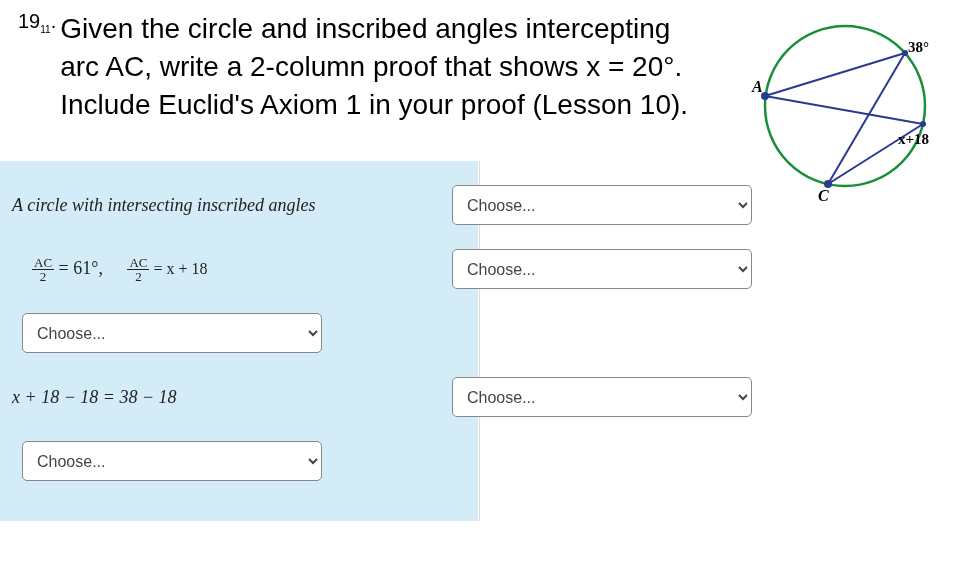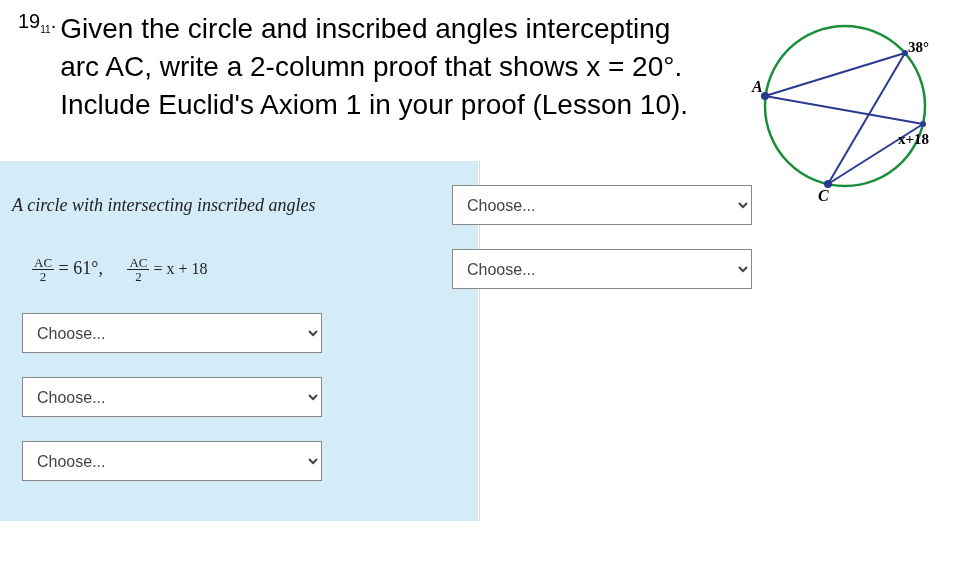--- a/index.html
+++ b/index.html
@@ -91,21 +91,21 @@
     .reason {
       margin-left: 10px;
     }
     select.choose {
       width: 300px;
       height: 40px;
       padding: 6px 10px;
       font-size: 16px;
       color: #444;
       border: 1px solid #888;
-      border-radius: 0;
+      border-radius: 5px;
       background: #fff;
       font-family: Arial, sans-serif;
     }
     .divider {
       position: absolute;
       left: 479px;
       top: 0;
       width: 1px;
       height: 360px;
       background: #d9d9d9;
@@ -173,20 +173,21 @@
 
     <div class="proof-row">
       <div class="reason">
         <select class="choose">
           <option>Choose...</option>
         </select>
       </div>
     </div>
 
     <div class="proof-row">
+      <div class="statement mathy" style="font-style:italic">x + 18 − 18 = 38 − 18</div>
       <div class="reason">
         <select class="choose">
           <option>Choose...</option>
         </select>
       </div>
     </div>
 
     <div class="proof-row">
       <div class="reason">
         <select class="choose">

